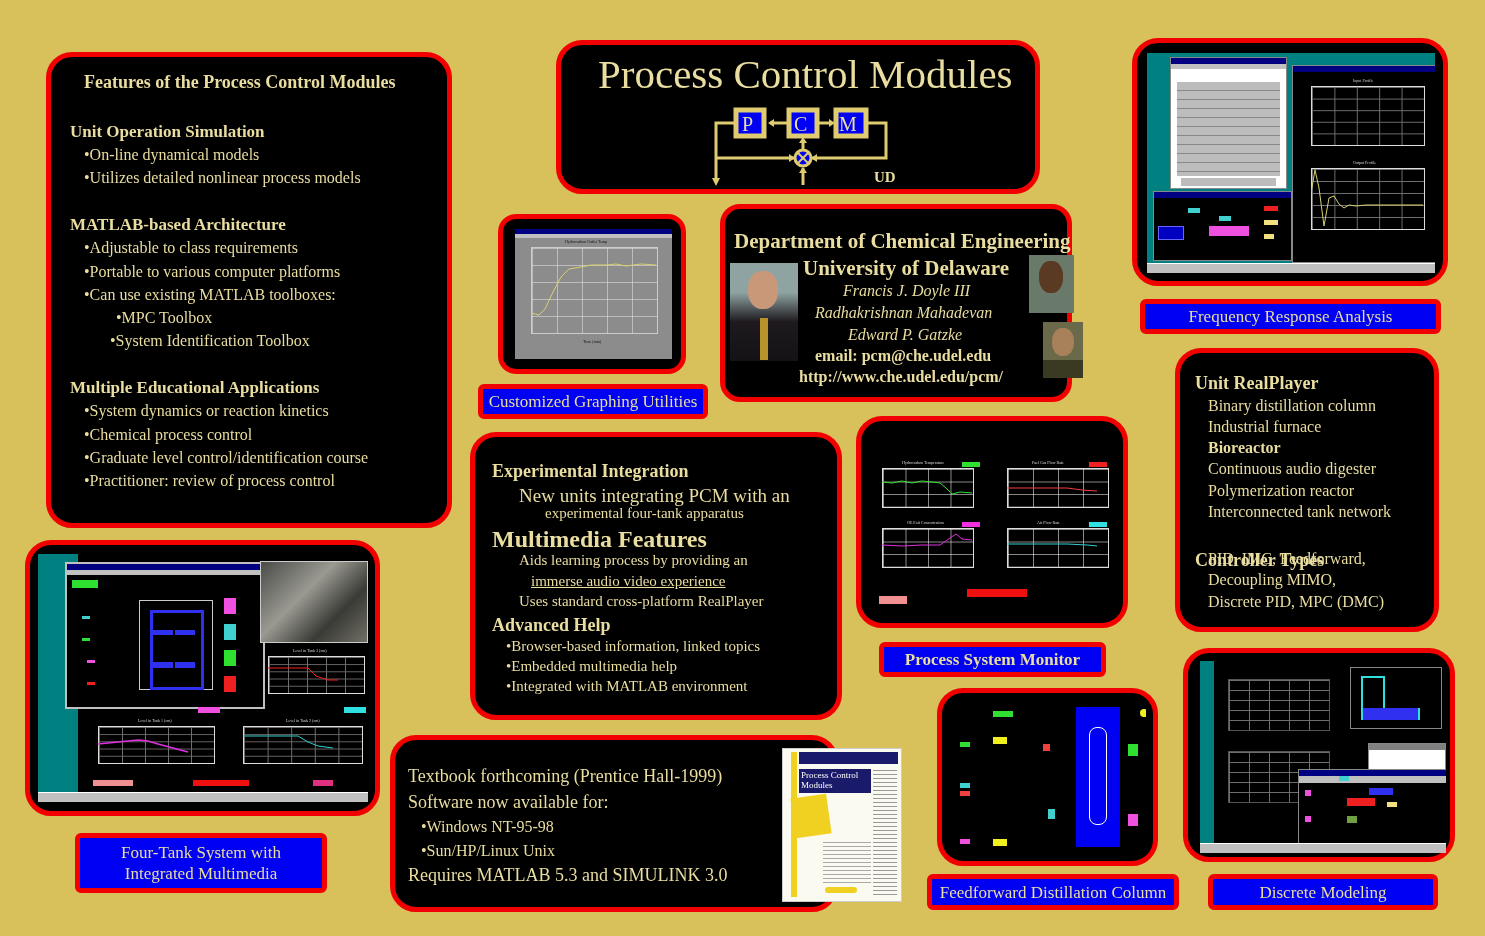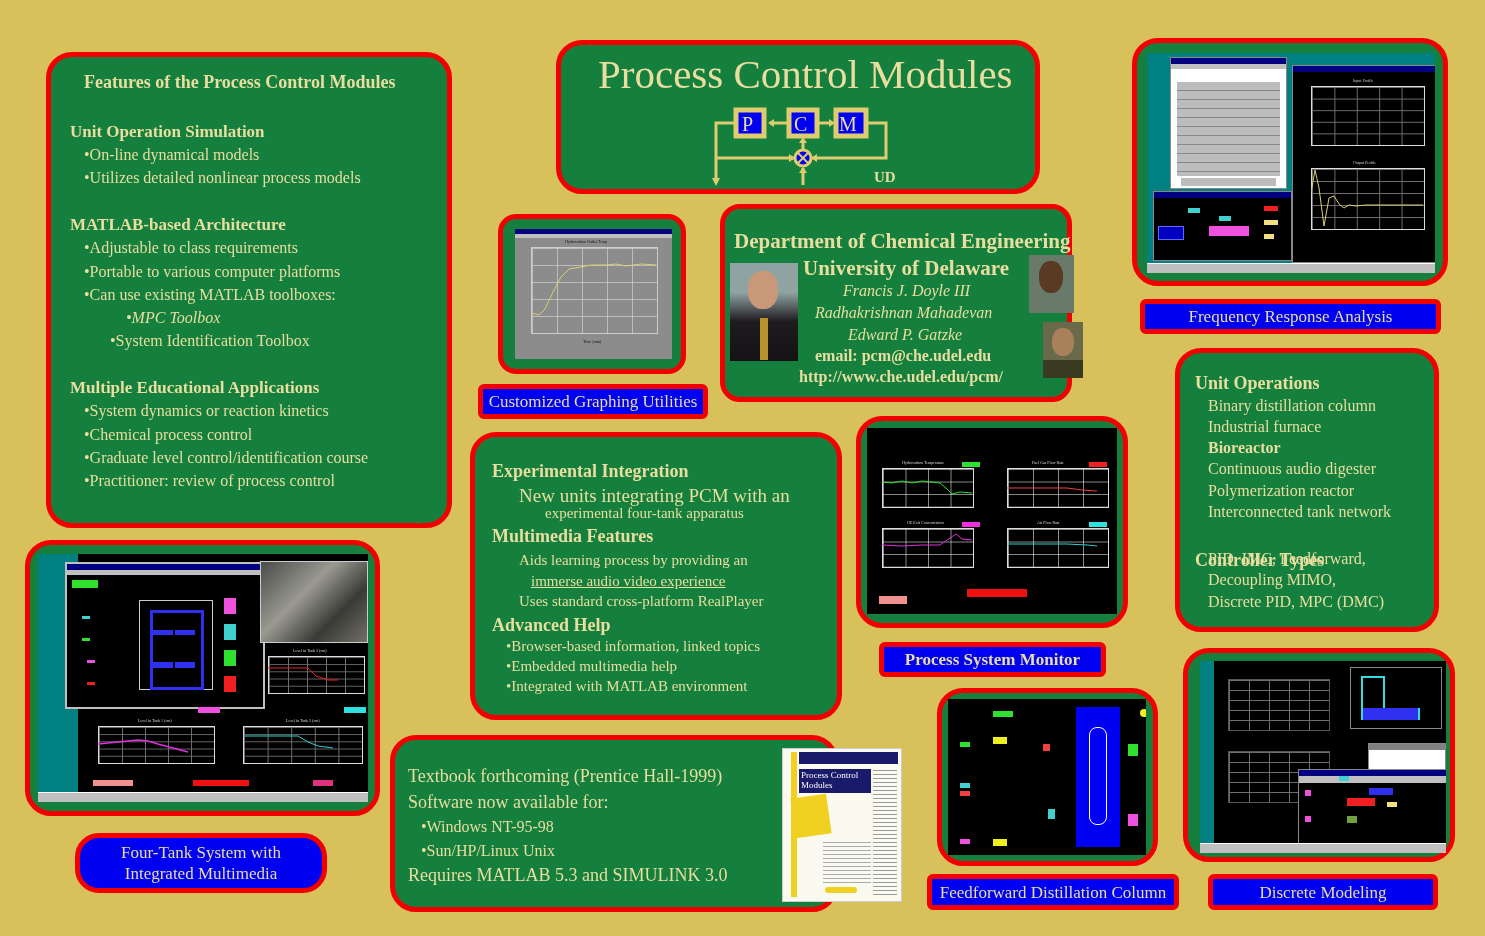--- a/index.html
+++ b/index.html
@@ -1,17 +1,17 @@
 <!DOCTYPE html>
 <html><head>
 <meta charset="utf-8">
 <style>
   html,body{margin:0;padding:0;}
   body{width:1485px;height:936px;background:#D8C05A;position:relative;overflow:hidden;font-family:"Liberation Serif","DejaVu Serif",serif;color:#E9DDA0;}
-  .panel{position:absolute;background:#15803d;border:5px solid #F20000;border-radius:26px;box-sizing:border-box;}
+  .panel{position:absolute;background:#000000;border:5px solid #F20000;border-radius:26px;box-sizing:border-box;}
   .cap{position:absolute;background:#0000F2;border:5px solid #F20000;border-radius:6px;box-sizing:border-box;display:flex;align-items:center;justify-content:center;text-align:center;font-size:17px;line-height:21px;color:#E9DDA0;}
   .hd{font-weight:bold;font-size:17px;}
   .tx{font-size:16px;}
   .line{position:absolute;white-space:nowrap;}
   .shot{position:absolute;background:#000;overflow:hidden;}
   .tbar{height:6px;background:#000080;}
   .grid{position:absolute;border:1px solid #9a9a9a;background-image:linear-gradient(#6e6e6e 1px,transparent 1px),linear-gradient(90deg,#6e6e6e 1px,transparent 1px);background-size:100% 20%,20% 100%;}
   .dgrid{position:absolute;border:1px solid #ddd;background-image:linear-gradient(rgba(255,255,255,.55) 1px,transparent 1px),linear-gradient(90deg,rgba(255,255,255,.55) 1px,transparent 1px);background-size:100% 33%,25% 100%;}
   .task{position:absolute;left:0;right:0;bottom:0;height:9px;background:#C0C0C0;border-top:1px solid #fff;}
   .desk{position:absolute;background:#008080;}
@@ -21,21 +21,21 @@
 
 <div class="panel" style="left:46px;top:52px;width:406px;height:476px;">
   <div class="line hd" style="left:33px;top:15px;font-size:18px;">Features of the Process Control Modules</div>
   <div class="line hd" style="left:19px;top:65px;">Unit Operation Simulation</div>
   <div class="line tx" style="left:33px;top:89px;">•On-line dynamical models</div>
   <div class="line tx" style="left:33px;top:112px;">•Utilizes detailed nonlinear process models</div>
   <div class="line hd" style="left:19px;top:158px;">MATLAB-based Architecture</div>
   <div class="line tx" style="left:33px;top:182px;">•Adjustable to class requirements</div>
   <div class="line tx" style="left:33px;top:206px;">•Portable to various computer platforms</div>
   <div class="line tx" style="left:33px;top:229px;">•Can use existing MATLAB toolboxes:</div>
-  <div class="line tx" style="left:75px;top:252px;font-style:italic;">•MPC Toolbox</div>
+  <div class="line tx" style="left:65px;top:252px;">•MPC Toolbox</div>
   <div class="line tx" style="left:59px;top:275px;">•System Identification Toolbox</div>
   <div class="line hd" style="left:19px;top:321px;">Multiple Educational Applications</div>
   <div class="line tx" style="left:33px;top:345px;">•System dynamics or reaction kinetics</div>
   <div class="line tx" style="left:33px;top:369px;">•Chemical process control</div>
   <div class="line tx" style="left:33px;top:392px;">•Graduate level control/identification course</div>
   <div class="line tx" style="left:33px;top:415px;">•Practitioner: review of process control</div>
 </div>
 
 <div class="panel" style="left:556px;top:40px;width:484px;height:154px;">
   <div class="line" style="left:37px;top:3px;font-size:41px;line-height:52px;">Process Control Modules</div>
@@ -135,38 +135,38 @@
       <div style="position:absolute;left:110px;top:14px;width:14px;height:5px;background:#F02020;"></div>
       <div style="position:absolute;left:110px;top:28px;width:14px;height:5px;background:#F0E080;"></div>
       <div style="position:absolute;left:110px;top:42px;width:10px;height:5px;background:#F0E080;"></div>
     </div>
     <div class="task"></div>
   </div>
 </div>
 <div class="cap" style="left:1140px;top:299px;width:301px;height:35px;">Frequency Response Analysis</div>
 
 <div class="panel" style="left:1175px;top:348px;width:264px;height:284px;">
-  <div class="line hd" style="left:15px;top:20px;font-size:18px;">Unit Operations</div>
+  <div class="line hd" style="left:15px;top:20px;font-size:18px;">Unit RealPlayer</div>
   <div class="line tx" style="left:28px;top:44px;">Binary distillation column</div>
   <div class="line tx" style="left:28px;top:65px;">Industrial furnace</div>
   <div class="line tx" style="left:28px;top:86px;font-weight:bold;">Bioreactor</div>
   <div class="line tx" style="left:28px;top:107px;">Continuous audio digester</div>
   <div class="line tx" style="left:28px;top:129px;">Polymerization reactor</div>
   <div class="line tx" style="left:28px;top:150px;">Interconnected tank network</div>
   <div class="line hd" style="left:15px;top:173px;font-size:18px;margin-top:24px;">Controller Types</div>
   <div class="line tx" style="left:28px;top:197px;">PID, IMC, Feedforward,</div>
   <div class="line tx" style="left:28px;top:218px;">Decoupling MIMO,</div>
   <div class="line tx" style="left:28px;top:240px;">Discrete PID, MPC (DMC)</div>
 </div>
 
 <div class="panel" style="left:470px;top:432px;width:372px;height:288px;">
   <div class="line hd" style="left:17px;top:24px;font-size:18px;">Experimental Integration</div>
   <div class="line" style="left:44px;top:48px;font-size:19px;">New units  integrating  PCM with an</div>
   <div class="line" style="left:70px;top:68px;font-size:15px;">experimental four-tank apparatus</div>
-  <div class="line hd" style="left:17px;top:89px;font-size:18px;">Multimedia Features</div>
+  <div class="line hd" style="left:17px;top:89px;font-size:24px;">Multimedia Features</div>
   <div class="line" style="left:44px;top:115px;font-size:15px;">Aids learning process by providing an</div>
   <div class="line" style="left:56px;top:136px;font-size:15px;text-decoration:underline;">immerse audio video experience</div>
   <div class="line" style="left:44px;top:156px;font-size:15px;">Uses standard cross-platform RealPlayer</div>
   <div class="line hd" style="left:17px;top:178px;font-size:18px;">Advanced Help</div>
   <div class="line" style="left:31px;top:201px;font-size:15px;">•Browser-based information, linked topics</div>
   <div class="line" style="left:31px;top:221px;font-size:15px;">•Embedded multimedia help</div>
   <div class="line" style="left:31px;top:241px;font-size:15px;">•Integrated with MATLAB environment</div>
 </div>
 
 <div class="panel" style="left:856px;top:416px;width:272px;height:212px;">
@@ -240,21 +240,21 @@
         <polyline fill="none" stroke="#30D0D0" stroke-width="1" points="0,10 40,10 55,10 65,16 75,20 90,22"></polyline>
       </svg>
     <div class="line" style="left:248px;top:164px;font-size:4px;color:#ddd;">Level in Tank 2 (cm)</div>
     <div style="position:absolute;left:306px;top:153px;width:22px;height:6px;background:#30E0E0;"></div>
     <div style="position:absolute;left:55px;top:226px;width:40px;height:6px;background:#F09090;"></div>
     <div style="position:absolute;left:155px;top:226px;width:56px;height:6px;background:#F01010;"></div>
     <div style="position:absolute;left:275px;top:226px;width:20px;height:6px;background:#E03080;"></div>
     <div class="task"></div>
   </div>
 </div>
-<div class="cap" style="left:75px;top:833px;width:252px;height:60px;flex-direction:column;border-radius:24px;">
+<div class="cap" style="left:75px;top:833px;width:252px;height:60px;flex-direction:column;">
   <div>Four-Tank System with</div>
   <div>Integrated Multimedia</div>
 </div>
 
 <div class="panel" style="left:390px;top:735px;width:448px;height:177px;">
   <div class="line" style="left:13px;top:26px;font-size:18px;">Textbook forthcoming (Prentice Hall-1999)</div>
   <div class="line" style="left:13px;top:52px;font-size:18px;">Software now available for:</div>
   <div class="line tx" style="left:26px;top:78px;">•Windows NT-95-98</div>
   <div class="line tx" style="left:26px;top:102px;">•Sun/HP/Linux Unix</div>
   <div class="line" style="left:13px;top:125px;font-size:18px;">Requires MATLAB 5.3 and SIMULINK 3.0</div>

